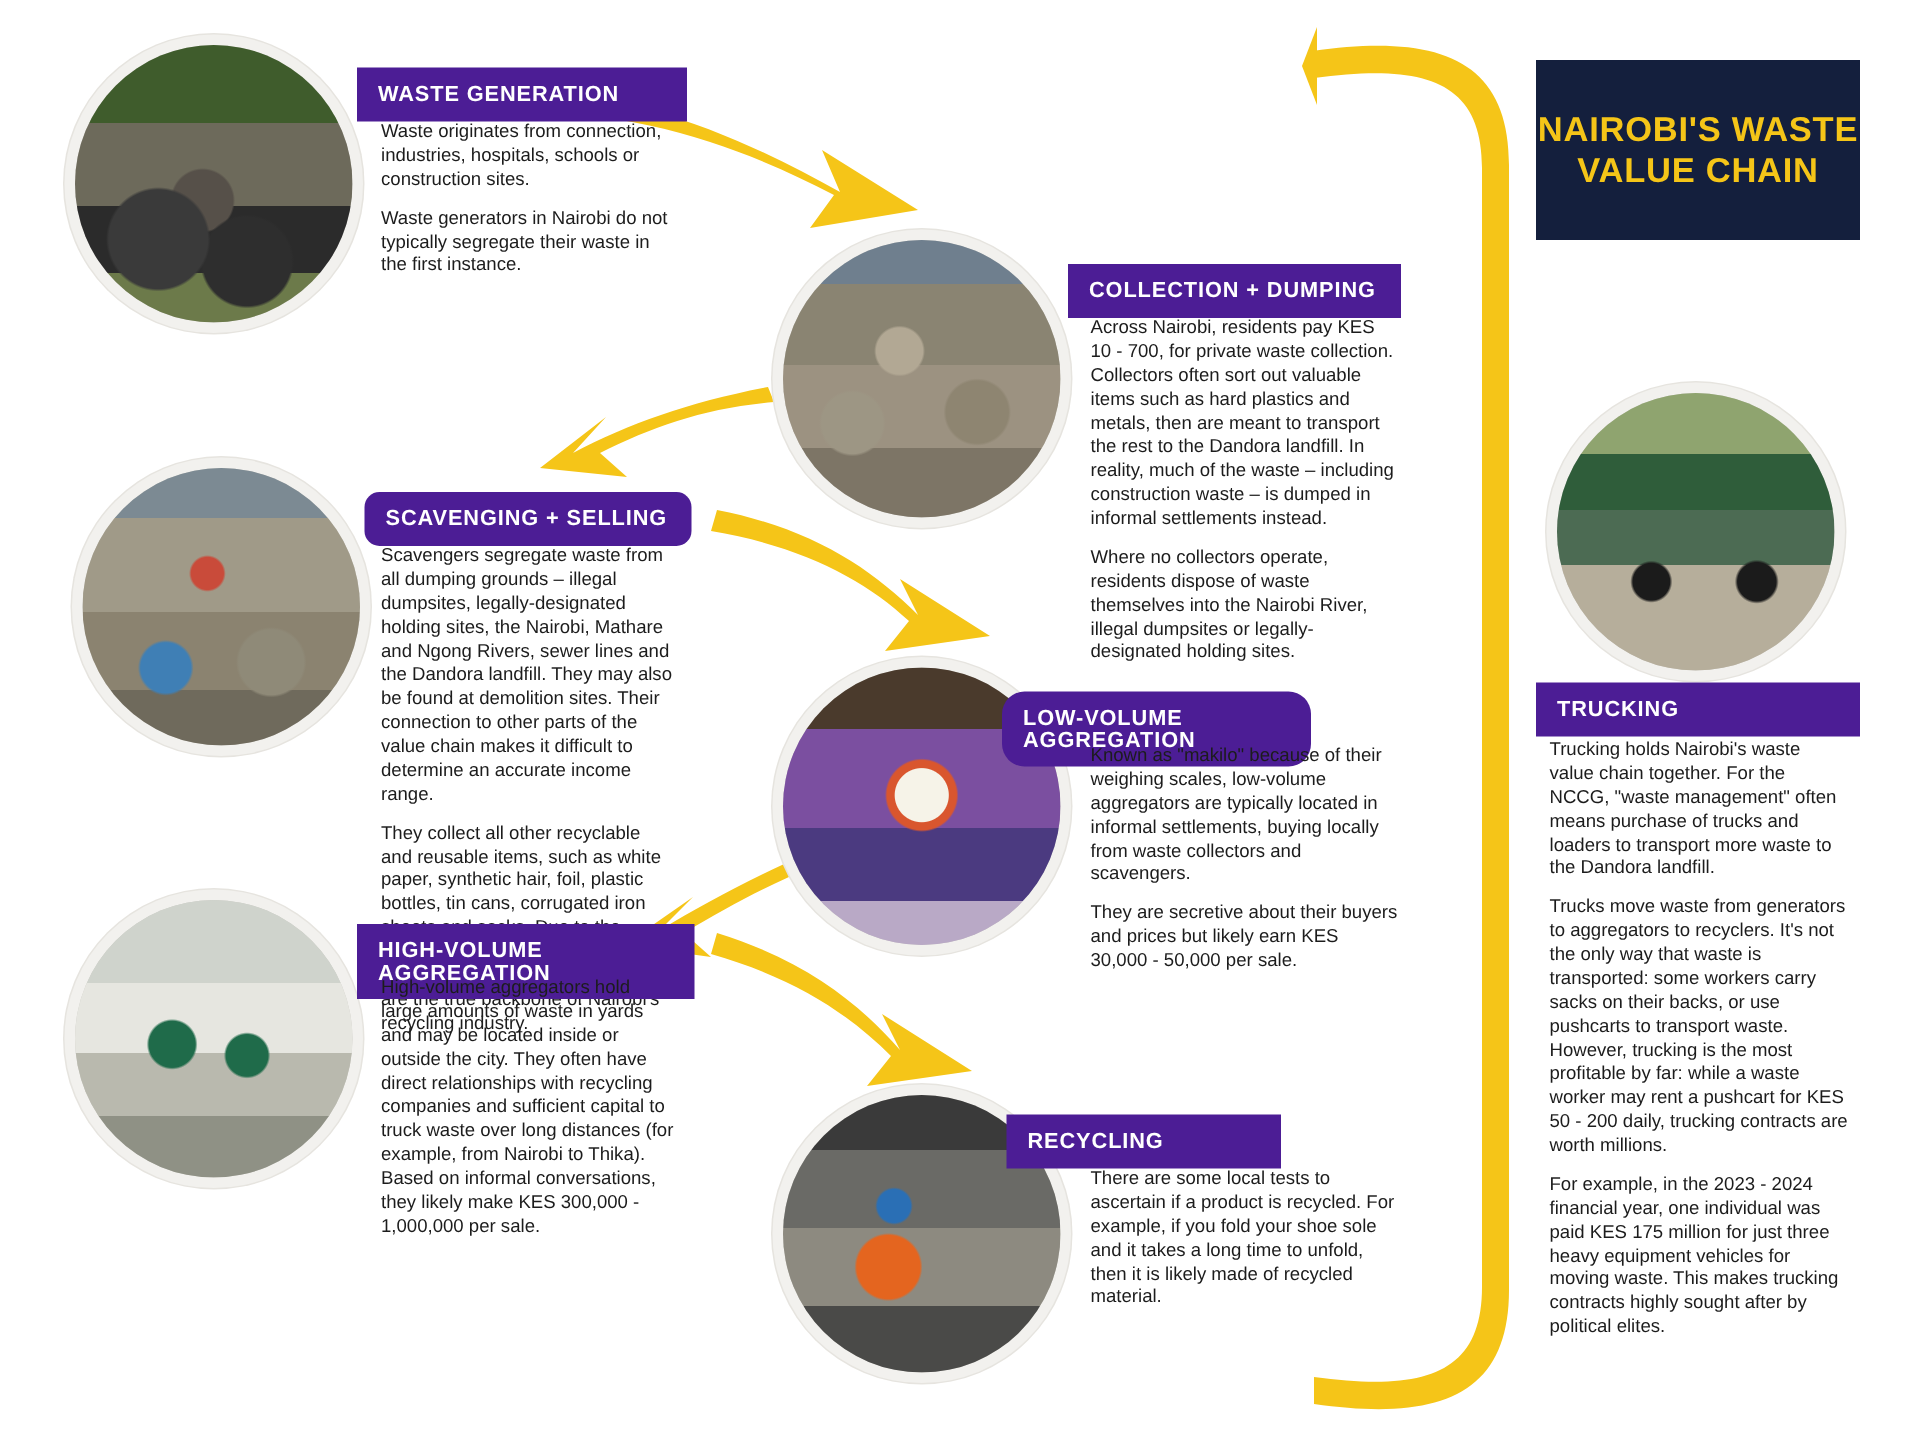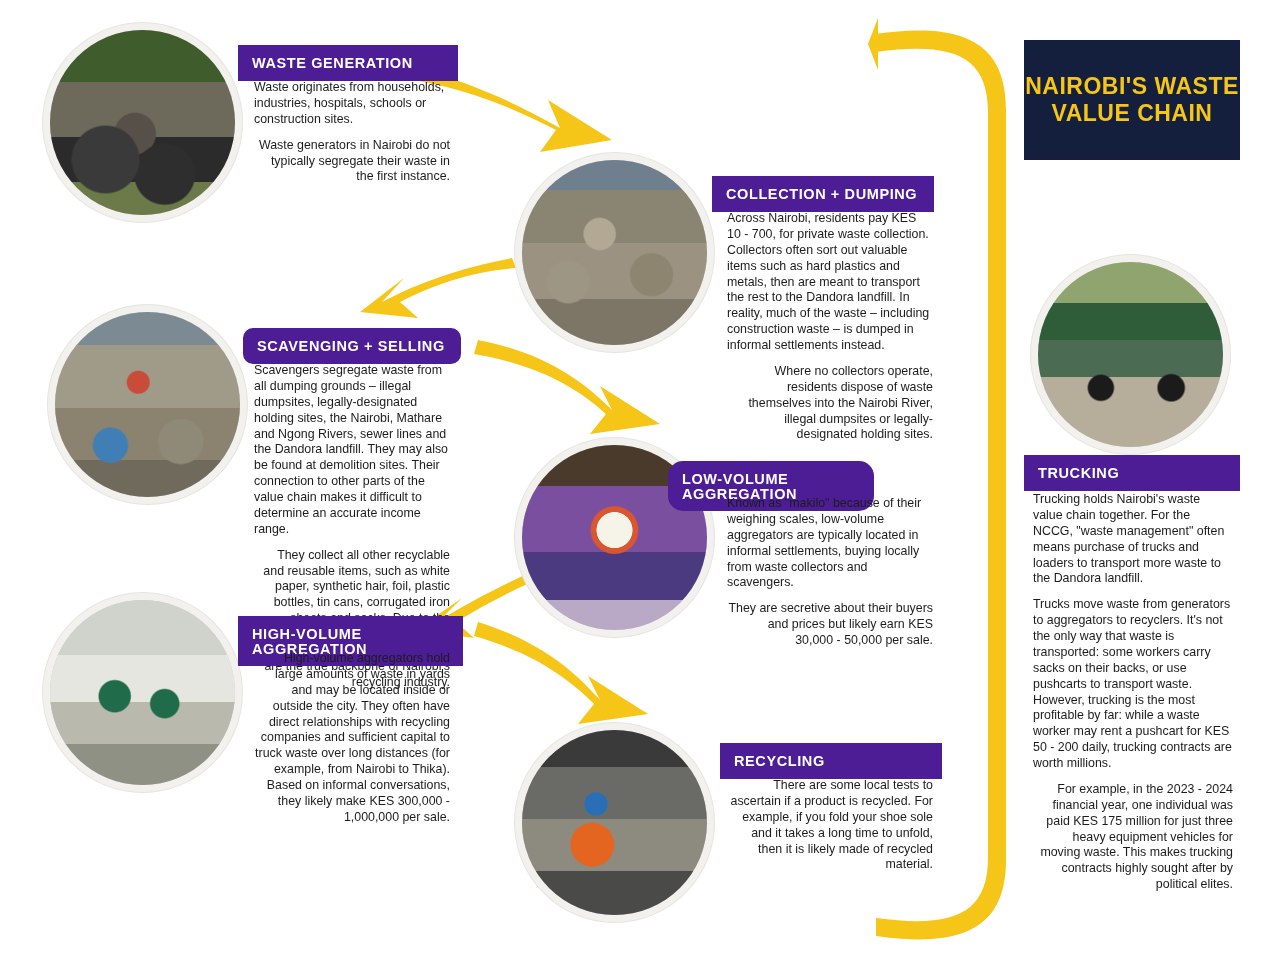--- a/index.html
+++ b/index.html
@@ -62,21 +62,21 @@
 
   .body-text {
     position: absolute;
     font-size: 12.4px;
     line-height: 1.28;
     color: #1c1c1c;
   }
   .body-text p {
     margin: 0 0 10px 0;
   }
-  .body-text p:last-child { margin-bottom: 0; text-align: right; }
+  .body-text p:last-child { margin-bottom: 0; }
 
   
   .title-panel {
     position: absolute;
     left: 1024px;
     top: 40px;
     width: 216px;
     height: 120px;
     background: #141f3d;
     display: flex;
@@ -167,21 +167,21 @@
   <div class="title-panel">
     <div class="t">NAIROBI'S WASTE VALUE CHAIN</div>
   </div>
 
   <div class="stage">
     <div class="photo" style="left:50px; top:30px; width:185px; height:185px;">
       <div class="img img-waste"></div>
     </div>
     <div class="label-bar" style="left:238px; top:45px; width:220px;">WASTE GENERATION</div>
     <div class="body-text" style="left:254px; top:80px; width:196px;">
-      <p>Waste originates from households, industries, hospitals, schools or construction sites.</p>
+      <p>Waste originates from connection, industries, hospitals, schools or construction sites.</p>
       <p>Waste generators in Nairobi do not typically segregate their waste in the first instance.</p>
     </div>
   </div>
 
   <div class="stage">
     <div class="photo" style="left:522px; top:160px; width:185px; height:185px;">
       <div class="img img-dump"></div>
     </div>
     <div class="label-bar" style="left:712px; top:176px; width:222px;">COLLECTION + DUMPING</div>
     <div class="body-text" style="left:727px; top:211px; width:206px;">
@@ -219,21 +219,21 @@
     <div class="label-bar" style="left:238px; top:616px; width:225px;">HIGH-VOLUME AGGREGATION</div>
     <div class="body-text" style="left:254px; top:651px; width:196px;">
       <p>High-volume aggregators hold large amounts of waste in yards and may be located inside or outside the city. They often have direct relationships with recycling companies and sufficient capital to truck waste over long distances (for example, from Nairobi to Thika). Based on informal conversations, they likely make KES 300,000 - 1,000,000 per sale.</p>
     </div>
   </div>
 
   <div class="stage">
     <div class="photo" style="left:522px; top:730px; width:185px; height:185px;">
       <div class="img img-recycle"></div>
     </div>
-    <div class="label-bar" style="left:720px; top:743px; width:222px;">RECYCLING</div>
+    <div class="label-bar" style="left:671px; top:743px; width:183px;">RECYCLING</div>
     <div class="body-text" style="left:727px; top:778px; width:206px;">
       <p>There are some local tests to ascertain if a product is recycled. For example, if you fold your shoe sole and it takes a long time to unfold, then it is likely made of recycled material.</p>
     </div>
   </div>
 
   <div class="stage">
     <div class="photo" style="left:1038px; top:262px; width:185px; height:185px;">
       <div class="img img-truck"></div>
     </div>
     <div class="label-bar" style="left:1024px; top:455px; width:216px;">TRUCKING</div>

